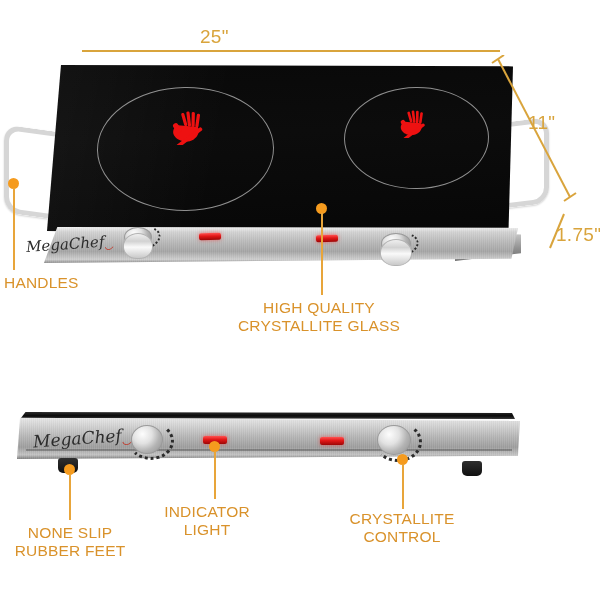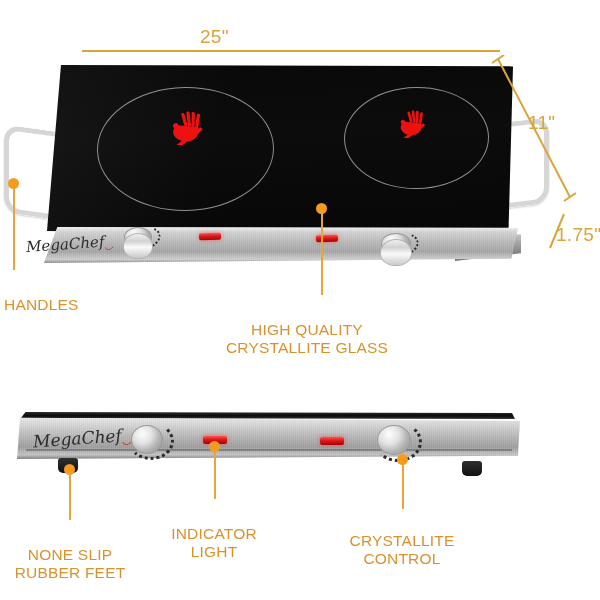--- a/index.html
+++ b/index.html
@@ -10,21 +10,21 @@
   }
   #stage{position:absolute;inset:0;width:600px;height:600px;}
 
   
   .abs{position:absolute;}
   .callout-line{position:absolute;background:#E8A53A;width:2px;}
   .callout-hline{position:absolute;background:#D9A43C;height:2px;}
   .dot{position:absolute;width:11px;height:11px;border-radius:50%;background:#F59B1E;}
   .lbl{
     position:absolute;color:#D9922B;font-size:15.5px;line-height:18px;
-    letter-spacing:.2px;text-align:center;white-space:pre-line;margin-top:22px;
+    letter-spacing:.2px;text-align:center;white-space:pre-line;
   }
   .dim{
     position:absolute;color:#D9A43C;font-size:19px;font-weight:400;
     letter-spacing:.3px;
   }
 
   
   #top-unit{position:absolute;left:0;top:55px;width:600px;height:225px;}
 
   
@@ -222,21 +222,21 @@
     <line x1="16" y1="2" x2="2" y2="36" stroke="#D9A43C" stroke-width="2"></line>
   </svg>
   <div class="dim" style="left:556px;top:224px;">1.75"</div>
 
   <div class="dot" style="left:8px;top:178px;"></div>
   <div class="callout-line" style="left:13px;top:188px;height:82px;"></div>
   <div class="lbl" style="left:0px;top:274px;width:86px;text-align:left;padding-left:4px;">HANDLES</div>
 
   <div class="dot" style="left:316px;top:203px;"></div>
   <div class="callout-line" style="left:321px;top:213px;height:82px;"></div>
-  <div class="lbl" style="left:207px;top:299px;width:200px;">HIGH QUALITY
+  <div class="lbl" style="left:219px;top:299px;width:200px;">HIGH QUALITY
 CRYSTALLITE GLASS</div>
 
   <div id="bottom-unit">
 
     <div class="b-glass-edge"></div>
 
     <div class="b-panel">
       <div class="b-panel-brush"></div>
       <div class="b-panel-shadowline"></div>
     </div>
@@ -262,21 +262,21 @@
     <div class="foot" style="left:462px;top:57px;"></div>
   </div>
 
   <div class="dot" style="left:64px;top:464px;"></div>
   <div class="callout-line" style="left:69px;top:474px;height:46px;"></div>
   <div class="lbl" style="left:-4px;top:524px;width:148px;">NONE SLIP
 RUBBER FEET</div>
 
   <div class="dot" style="left:209px;top:441px;"></div>
   <div class="callout-line" style="left:214px;top:451px;height:48px;"></div>
-  <div class="lbl" style="left:155px;top:503px;width:118px;">INDICATOR
+  <div class="lbl" style="left:148px;top:503px;width:118px;">INDICATOR
 LIGHT</div>
 
   <div class="dot" style="left:397px;top:454px;"></div>
   <div class="callout-line" style="left:402px;top:464px;height:45px;"></div>
   <div class="lbl" style="left:324px;top:510px;width:156px;">CRYSTALLITE
 CONTROL</div>
 
 </div>
 
 </body></html>

